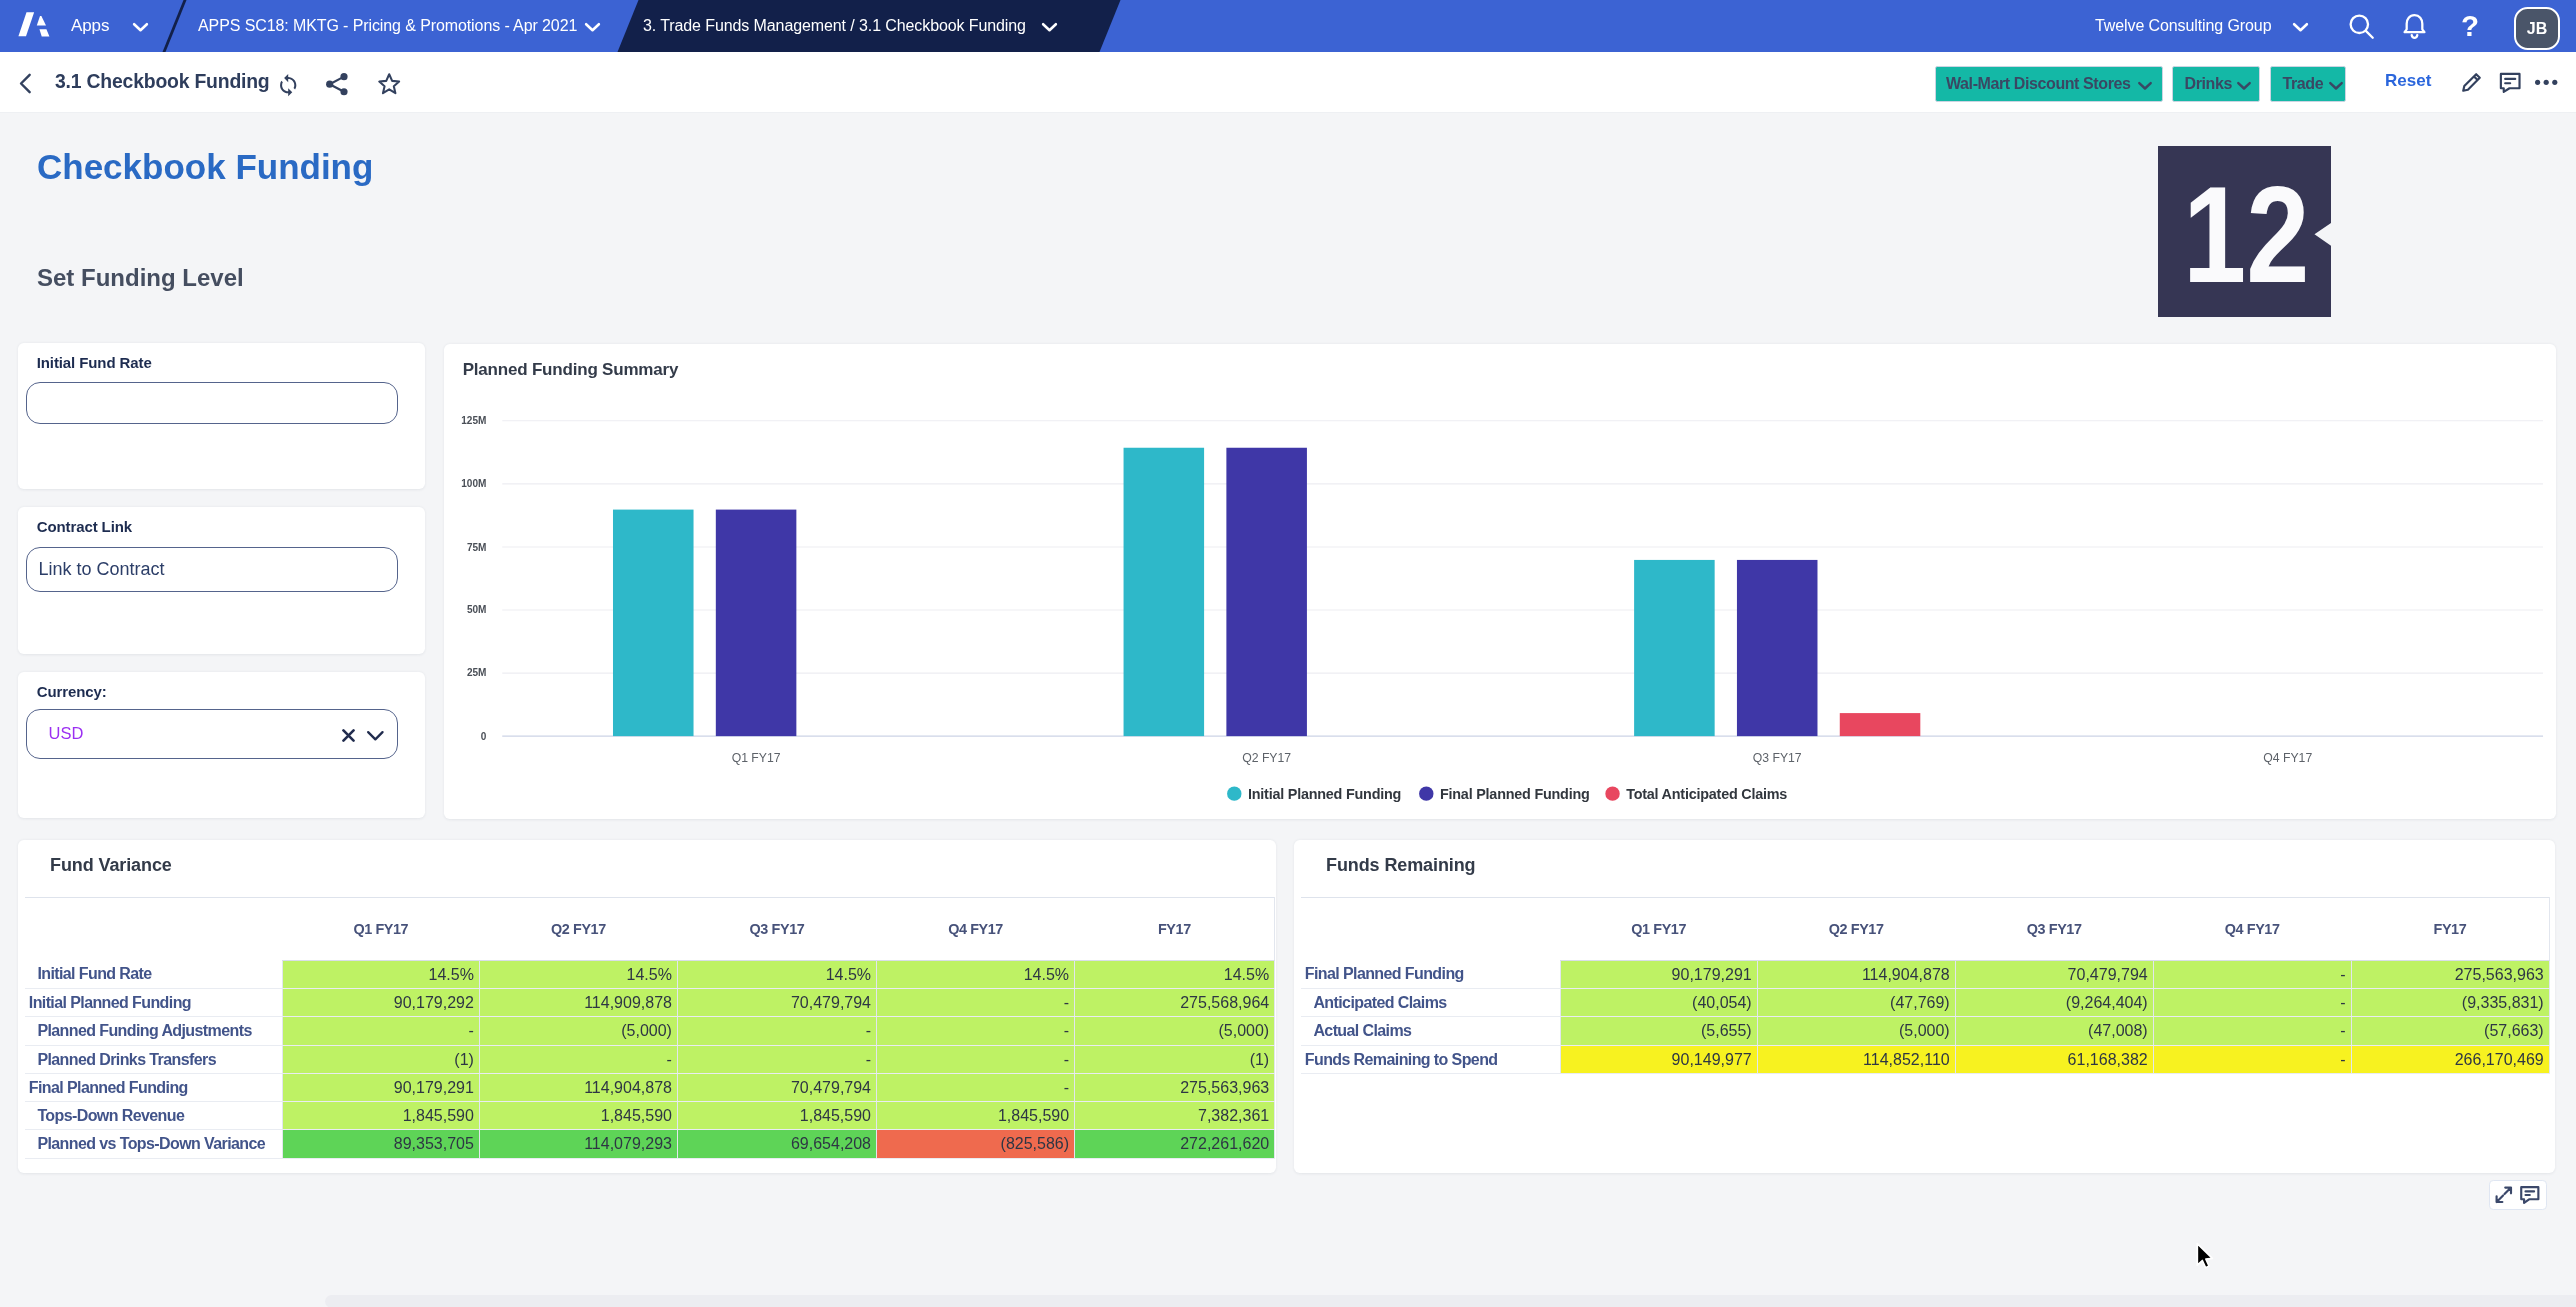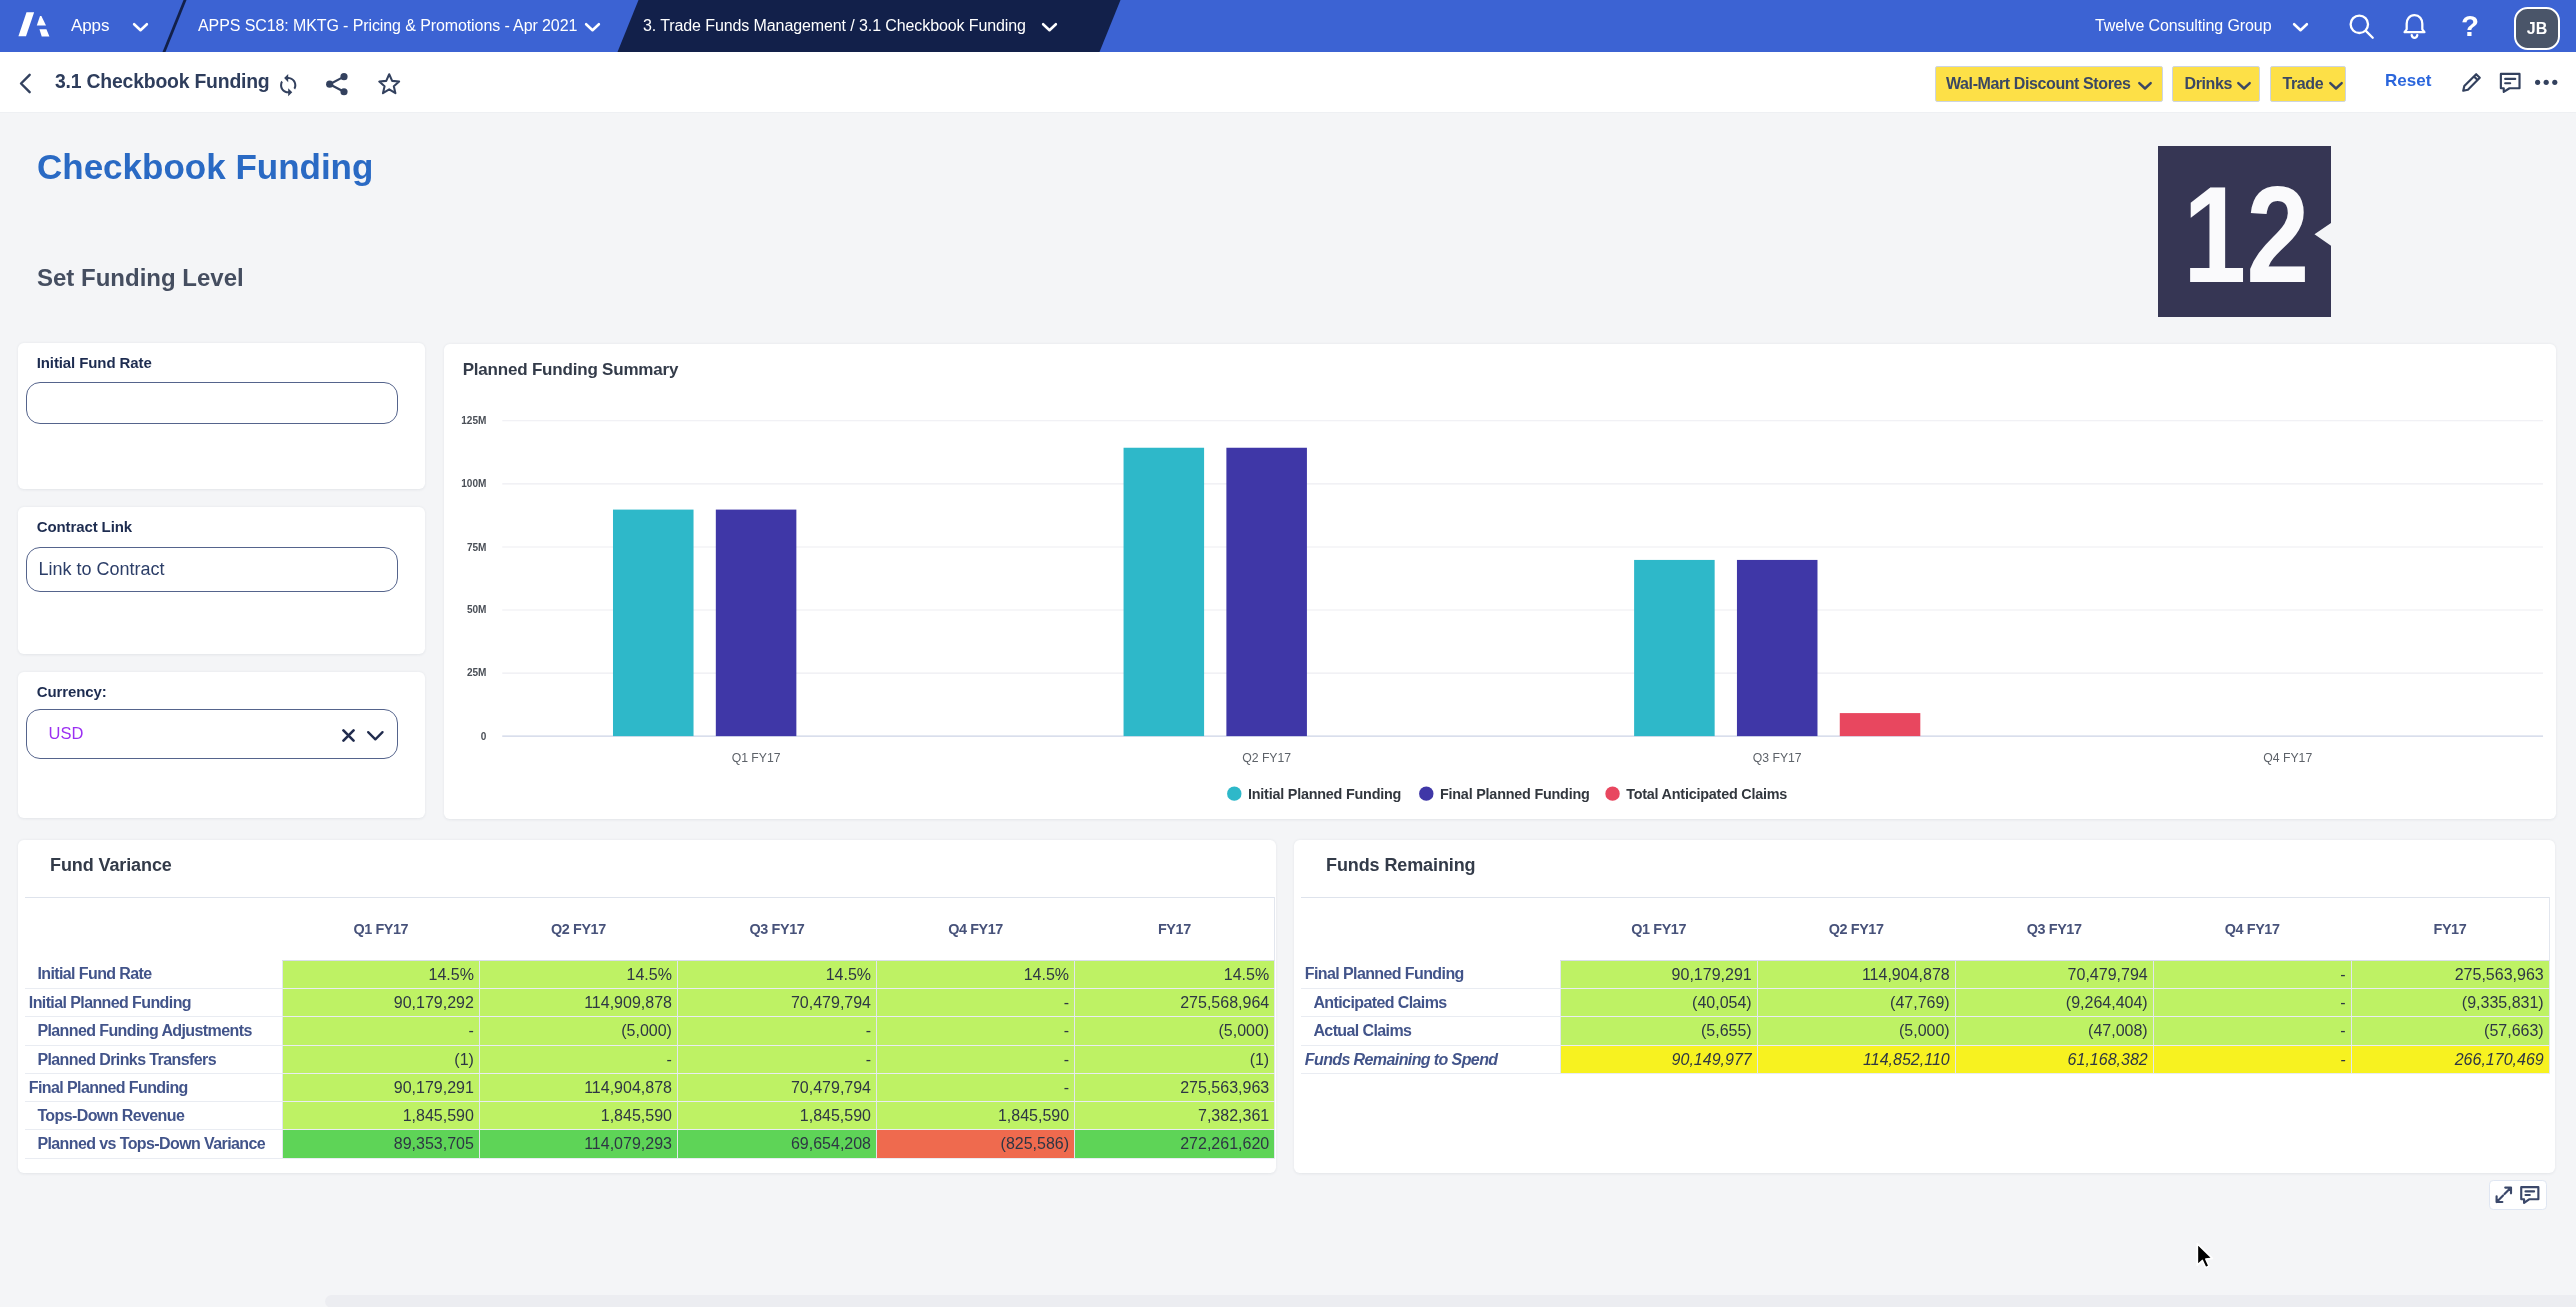--- a/index.html
+++ b/index.html
@@ -10,21 +10,21 @@
 
 #nav { position:absolute; left:0; top:0; width:2576px; height:52px; background:#3c63d3; color:#fff; }
 #nav .sep { position:absolute; top:0; height:52px; width:2.9px; background:#12204a; transform:skewX(-22deg); }
 #navtab { position:absolute; left:628px; top:0; width:482px; height:52px; background:#12204a; transform:skewX(-22deg); }
 .navtxt { position:absolute; top:0; height:52px; line-height:52px; font-size:16px; letter-spacing:-0.1px; color:#fff; white-space:nowrap; }
 
 
 #toolbar { position:absolute; left:0; top:52px; width:2576px; height:61px; background:#fff; border-bottom:1.4px solid #eef0f3; }
 #pagetitle { position:absolute; left:55px; top:18px; font-size:19.4px; letter-spacing:-0.2px; font-weight:bold; color:#2e3d5c; }
 .tbtn { position:absolute; top:13.7px; height:36px; border:1.4px solid #ccd4e2; border-radius:2.2px;
-  font-size:16px; letter-spacing:-0.4px; font-weight:bold; color:#3a4763; line-height:33px; text-align:left; background:#fde047; white-space:nowrap; }
+  font-size:16px; letter-spacing:-0.4px; font-weight:bold; color:#3a4763; line-height:33px; text-align:left; background:#14b8a6; white-space:nowrap; }
 
 
 #h1 { position:absolute; left:37px; top:147px; font-size:35px; font-weight:bold; color:#2a6ac4; }
 #h2 { position:absolute; left:37px; top:264px; font-size:24px; font-weight:bold; color:#454e60; }
 .card { position:absolute; background:#fff; border-radius:5.8px; box-shadow:0 0.7px 2.9px rgba(40,50,80,0.08); }
 .clabel { position:absolute; left:18.7px; font-size:15px; letter-spacing:-0.1px; font-weight:bold; color:#1d2c50; }
 .cinput { position:absolute; left:8px; border:1.4px solid #55648c; border-radius:14px; background:#fff; }
 
 
 table { border-collapse:collapse; table-layout:fixed; }
@@ -329,21 +329,21 @@
           <td class="v bL">(9,335,831)</td>
         </tr>
     <tr class="r" style="height:29px;">
           <td class="rl lvl1">Actual Claims</td>
           <td class="v bL">(5,655)</td>
           <td class="v bL">(5,000)</td>
           <td class="v bL">(47,008)</td>
           <td class="v bL">-</td>
           <td class="v bL">(57,663)</td>
         </tr>
-    <tr class="r" style="height:28px;font-style:italic;">
+    <tr class="r" style="height:28px;">
           <td class="rl lvl0">Funds Remaining to Spend</td>
           <td class="v bL yellow">90,149,977</td>
           <td class="v bL yellow">114,852,110</td>
           <td class="v bL yellow">61,168,382</td>
           <td class="v bL yellow">-</td>
           <td class="v bL yellow">266,170,469</td>
         </tr>
   </tbody>
     </table>
 </div>

